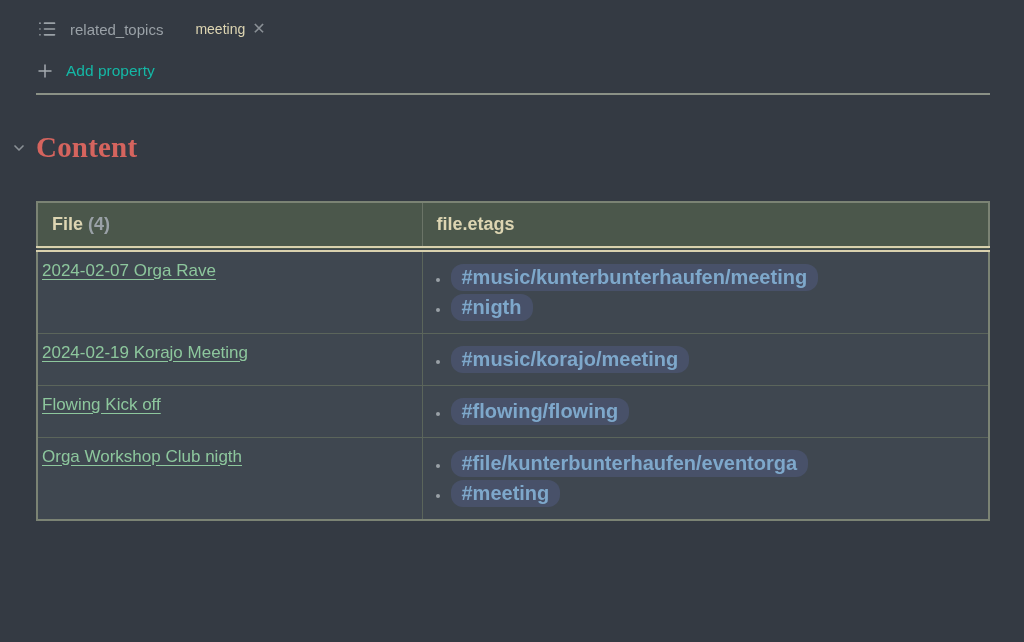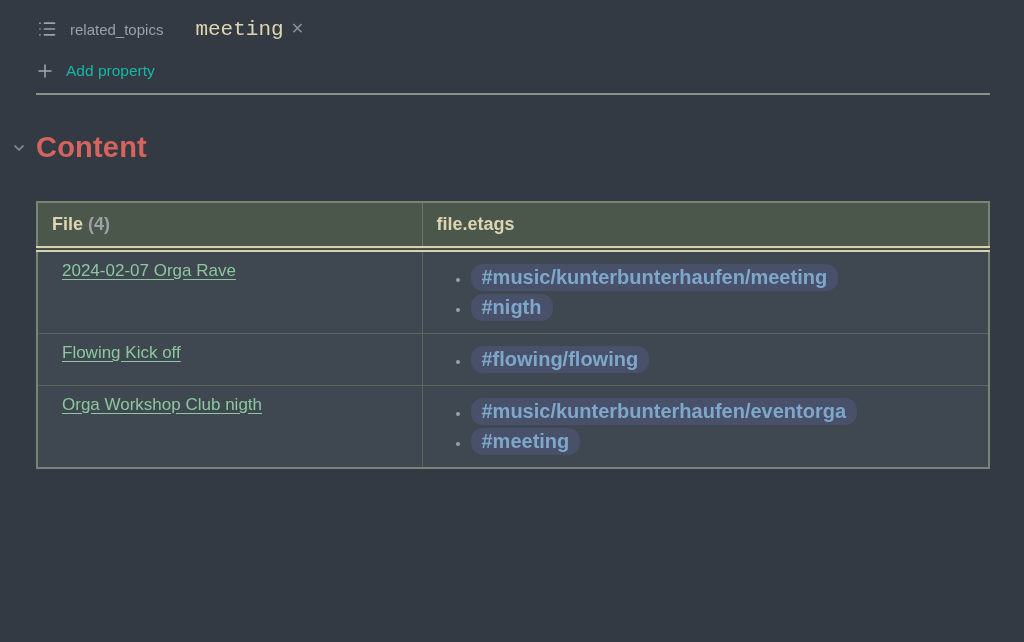--- a/index.html
+++ b/index.html
@@ -18,56 +18,56 @@
     -webkit-font-smoothing:antialiased;
   }
   .page{position:relative;width:1024px;height:642px;}
 
   
   .props{padding:16px 0 0 36px;}
   .prop-row{display:flex;align-items:center;height:26px;}
   .prop-icon{width:22px;height:22px;margin-right:12px;display:inline-flex;align-items:center;justify-content:center;}
   .prop-key{color:var(--muted);font-size:15px;}
   .prop-value{margin-left:32px;display:flex;align-items:center;gap:7px;}
-  .prop-tag-text{color:var(--cream);font-size:21px;font-family:Liberation Mono, monospace;}
+  .prop-tag-text{color:var(--cream);font-size:14px;}
   .tag-remove{color:var(--icon_gray);font-size:16px;line-height:1;cursor:pointer;}
   .add-prop{margin-top:20px;display:flex;align-items:center;gap:12px;cursor:pointer;}
   .plus-icon{width:18px;height:18px;display:inline-flex;align-items:center;justify-content:center;}
   .add-prop-label{color:#14b8a6;font-size:15.5px;}
 
   
   .note-lines{margin:44px 0 0 36px;}
   .note-line{color:var(--cream);font-size:17px;line-height:30px;}
 
   .divider{margin:13px 34px 0 36px;height:2px;background:var(--divider);border:none;}
 
   
   .content-head{margin:36px 0 0 0;display:flex;align-items:center;}
   .collapse-chevron{margin-left:9px;width:20px;height:20px;display:inline-flex;align-items:center;justify-content:center;cursor:pointer;}
-  .content-title{margin-left:7px;color:var(--heading_accent);font-size:29px;font-weight:bold;letter-spacing:0.2px;}
+  .content-title{margin-left:7px;color:var(--heading_accent);font-size:29px;font-weight:bold;letter-spacing:0.2px;font-family:Liberation Serif, serif;}
 
   
   table{
     margin:37px 0 0 36px;width:954px;
     border-collapse:collapse;background:var(--cell_bg);
     border:2px solid var(--table_outer);
     table-layout:fixed;
   }
   col.c1{width:385px;}
   th{
     background:var(--header_bg);
     border-right:1px solid #6b7467;
     border-bottom:6px double var(--header_underline);
     padding:11px 14px;text-align:left;
     color:var(--cream);font-size:18px;font-weight:bold;
   }
   th .count{color:var(--muted);font-weight:bold;}
   td{
     border:1px solid var(--table_inner);
-    padding:9px 24px;vertical-align:top;margin-top:28px;
+    padding:9px 4px;vertical-align:top;margin-top:28px;
   }
   td a{
     color:var(--link_green);font-size:17px;
     text-decoration:underline;text-underline-offset:3px;cursor:pointer;
   }
   ul.tags{list-style:disc;padding-left:24px;margin:1px 0;}
   ul.tags li{color:var(--muted);margin:3px 0;font-size:14px;}
   .pill{
     display:inline-block;background:var(--tag_bg);color:var(--tag_text);
     font-size:20px;font-weight:600;border-radius:12px;
@@ -142,35 +142,45 @@
         </td>
         <td>
           <ul class="tags">
             <li><span class="pill">#music/kunterbunterhaufen/meeting</span></li>
             <li><span class="pill">#nigth</span></li>
           </ul>
         </td>
       </tr>
       <tr>
         <td>
+          <a>2024-02-19 Korajo Meeting</a>
+        </td>
+        <td>
+          <ul class="tags">
+            <li><span class="pill">#music/korajo/meeting</span></li>
+          </ul>
+        </td>
+      </tr>
+      <tr>
+        <td>
           <a>Flowing Kick off</a>
         </td>
         <td>
           <ul class="tags">
             <li><span class="pill">#flowing/flowing</span></li>
           </ul>
         </td>
       </tr>
       <tr>
         <td>
           <a>Orga Workshop Club nigth</a>
         </td>
         <td>
           <ul class="tags">
-            <li><span class="pill">#music/kunterbunterhaufen/eventorga</span></li>
+            <li><span class="pill">#file/kunterbunterhaufen/eventorga</span></li>
             <li><span class="pill">#meeting</span></li>
           </ul>
         </td>
       </tr>
     </tbody>
   </table>
 
 </div>
 
 </body></html>

